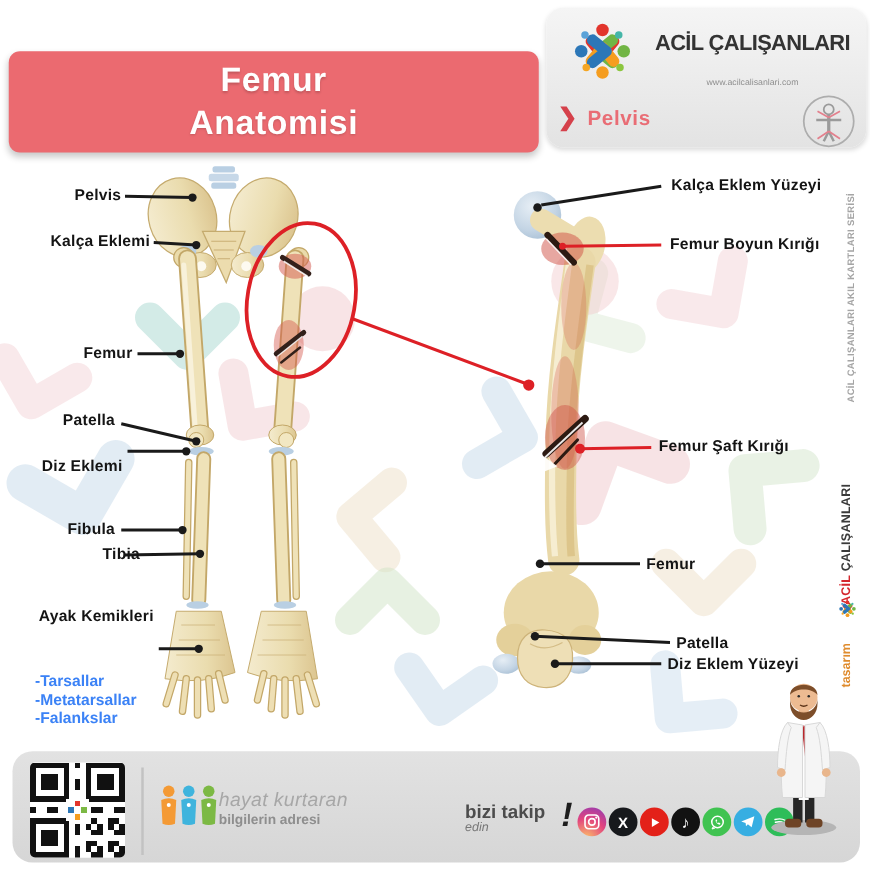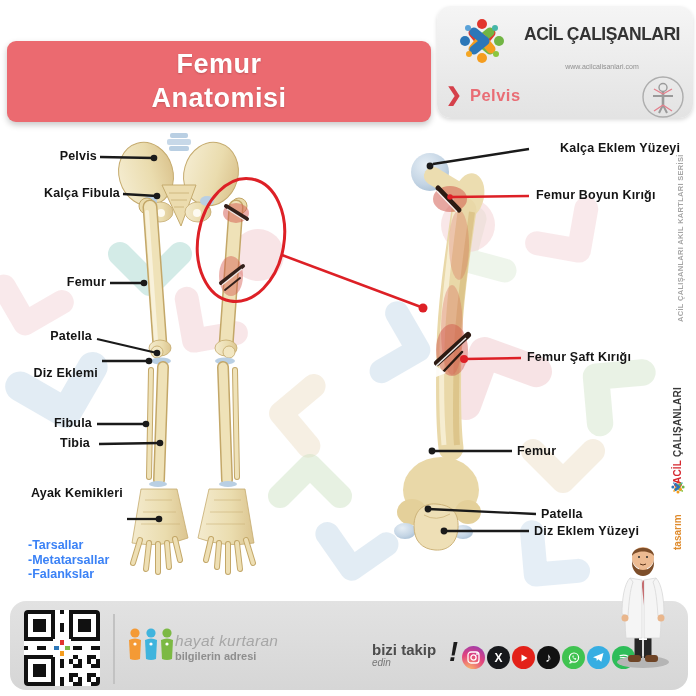--- a/index.html
+++ b/index.html
@@ -290,34 +290,34 @@
     <circle cx="22" cy="22" r="20" fill="none" stroke="#adadad" stroke-width="1.4"></circle>
     <circle cx="22" cy="12.5" r="4" fill="none" stroke="#9a9a9a" stroke-width="1.4"></circle>
     <line x1="22" y1="17" x2="22" y2="30" stroke="#9a9a9a" stroke-width="2.6"></line>
     <line x1="12" y1="21" x2="32" y2="21" stroke="#9a9a9a" stroke-width="2"></line>
     <path d="M22,19 L13,14 M22,19 L31,14" stroke="#e3808d" stroke-width="1.4" fill="none"></path>
     <path d="M22,30 L18,38 M22,30 L26,38" stroke="#9a9a9a" stroke-width="2" fill="none"></path>
     <path d="M22,30 L13,36 M22,30 L31,36" stroke="#e3808d" stroke-width="1.4" fill="none"></path>
   </svg>
 
   <div class="lbl r" style="left:20px;top:149px;width:77px">Pelvis</div>
-  <div class="lbl r" style="left:20px;top:186px;width:100px">Kalça Fibula</div>
+  <div class="lbl r" style="left:20px;top:186px;width:100px">Kalça Eklemi</div>
   <div class="lbl r" style="left:20px;top:275px;width:86px">Femur</div>
   <div class="lbl r" style="left:20px;top:329px;width:72px">Patella</div>
   <div class="lbl r" style="left:20px;top:366px;width:78px">Diz Eklemi</div>
   <div class="lbl r" style="left:20px;top:416px;width:72px">Fibula</div>
-  <div class="lbl r" style="left:16px;top:436px;width:74px">Tibia</div>
+  <div class="lbl r" style="left:38px;top:436px;width:74px">Tibia</div>
   <div class="lbl r" style="left:18px;top:486px;width:105px">Ayak Kemikleri</div>
   <div class="footlist">
     <div>-Tarsallar</div>
     <div>-Metatarsallar</div>
     <div>-Falankslar</div>
   </div>
 
-  <div class="lbl" style="left:560px;top:141px">Kalça Eklem Yüzeyi</div>
+  <div class="lbl" style="left:537px;top:141px">Kalça Eklem Yüzeyi</div>
   <div class="lbl" style="left:536px;top:188px">Femur Boyun Kırığı</div>
   <div class="lbl" style="left:527px;top:350px">Femur Şaft Kırığı</div>
   <div class="lbl" style="left:517px;top:444px">Femur</div>
   <div class="lbl" style="left:541px;top:507px">Patella</div>
   <div class="lbl" style="left:534px;top:524px">Diz Eklem Yüzeyi</div>
 
   <div class="vtext rail-series abs">ACİL ÇALIŞANLARI AKIL KARTLARI SERİSİ</div>
   <div class="vtext rail-brand abs">
     <span class="red">ACİL </span><span class="dark">ÇALIŞANLARI</span>
   </div>

